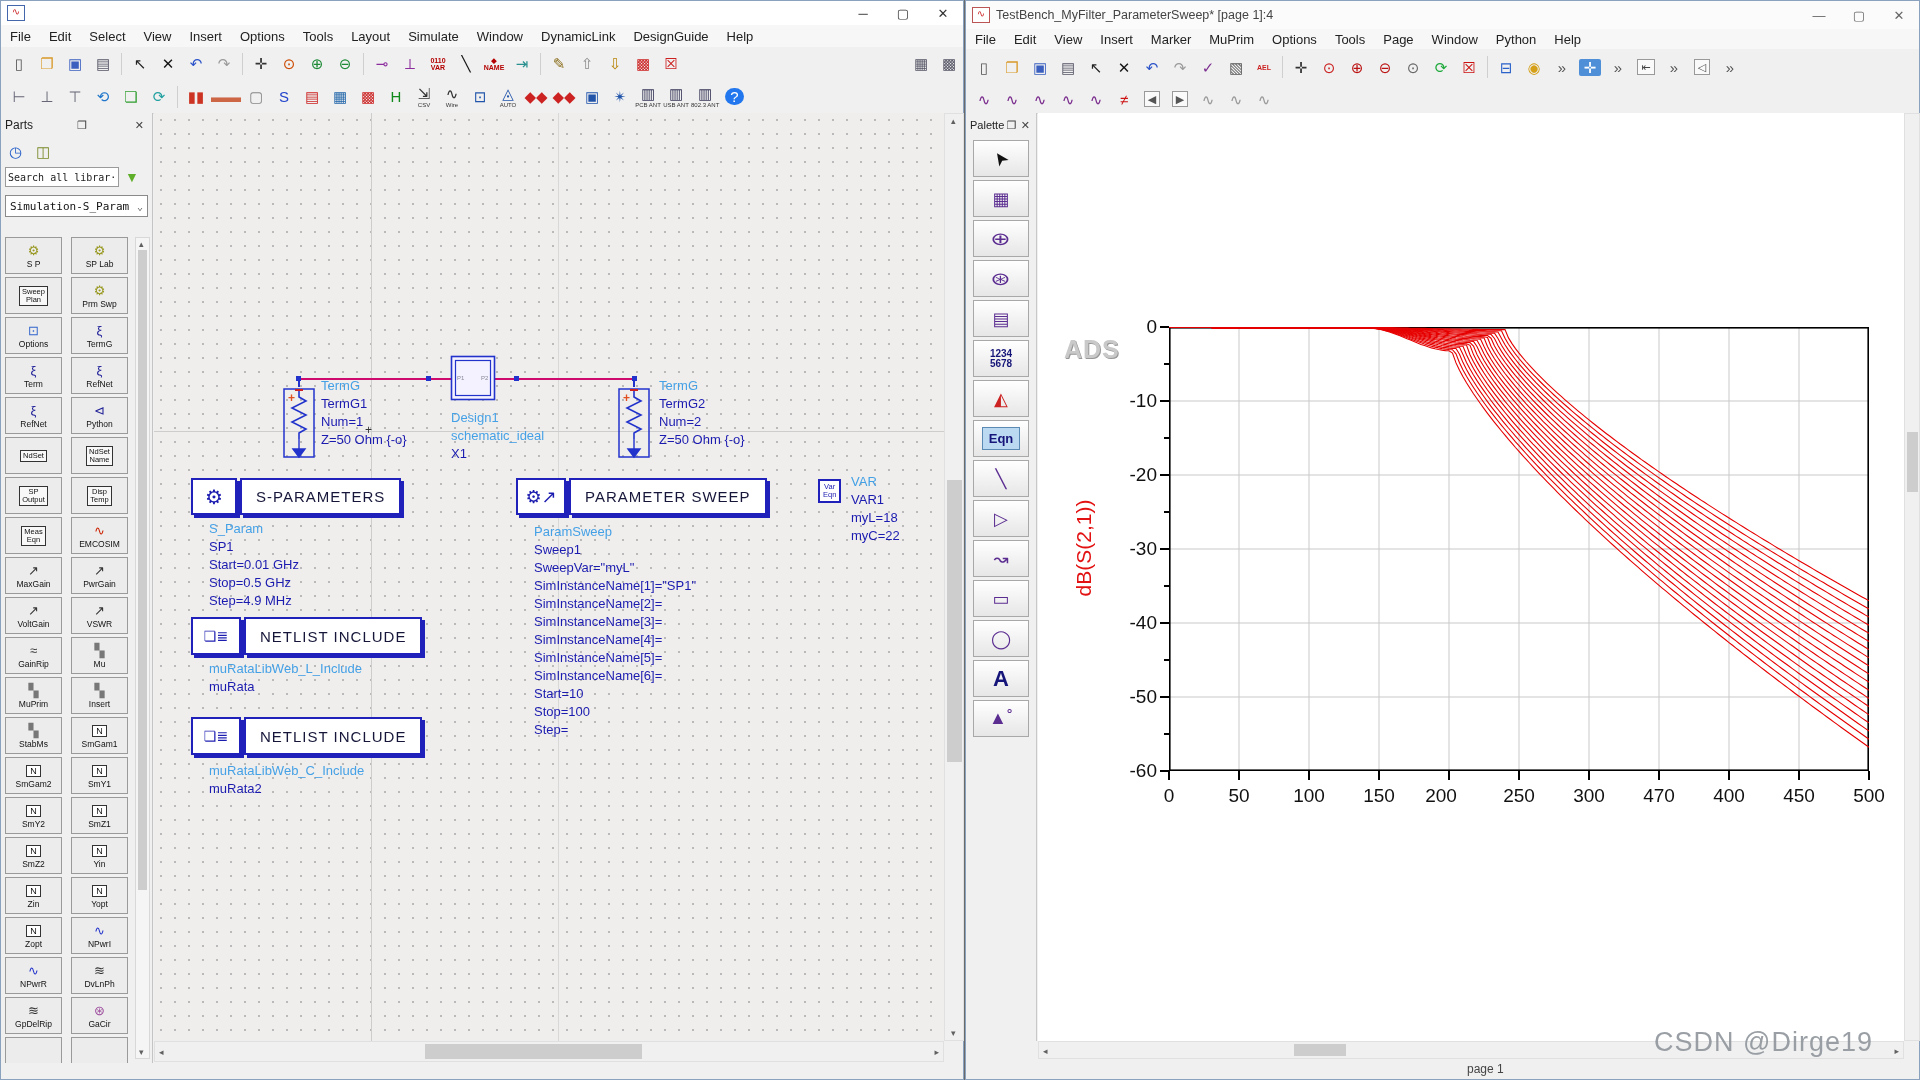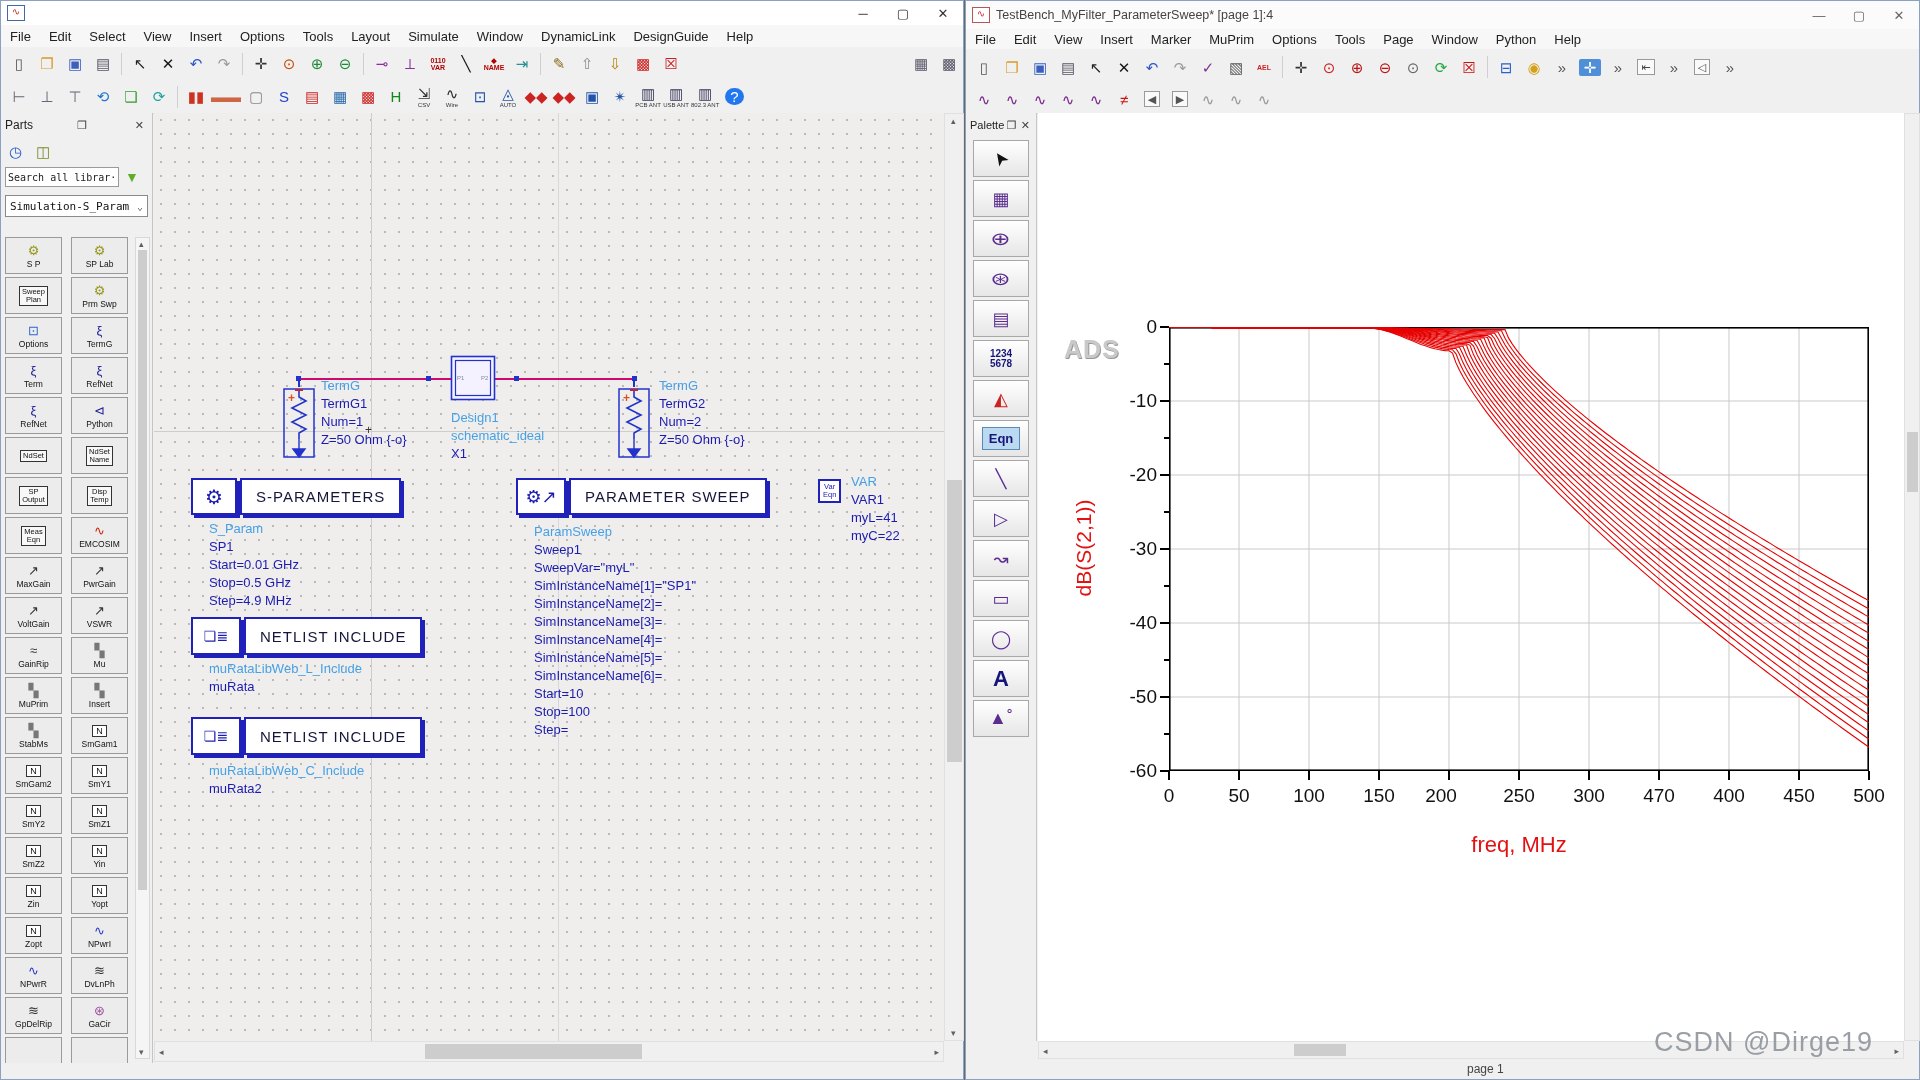--- a/index.html
+++ b/index.html
@@ -577,21 +577,21 @@
     <div class="stext" style="left:55px;top:649px;" id="netlist2-text"><div class="cy">muRataLibWeb_C_Include</div><div>muRata2</div></div>
 
     <div class="blk" style="left:362px;top:365px;height:37px;">
       <div class="bicon" style="width:46px;font-size:18px;">⚙↗</div>
       <div class="btitle">PARAMETER SWEEP</div>
     </div>
     <div class="stext" style="left:380px;top:410px;" id="psweep-text"><div class="cy">ParamSweep</div><div>Sweep1</div><div>SweepVar="myL"</div><div>SimInstanceName[1]="SP1"</div><div>SimInstanceName[2]=</div><div>SimInstanceName[3]=</div><div>SimInstanceName[4]=</div><div>SimInstanceName[5]=</div><div>SimInstanceName[6]=</div><div>Start=10</div><div>Stop=100</div><div>Step=</div></div>
 
     <div class="vareqn" style="left:664px;top:366px;" id="vareqn-icon">Var
 Eqn</div>
-    <div class="stext" style="left:697px;top:360px;" id="var-text"><div class="cy">VAR</div><div>VAR1</div><div>myL=41</div><div>myC=22</div></div>
+    <div class="stext" style="left:697px;top:360px;" id="var-text"><div class="cy">VAR</div><div>VAR1</div><div>myL=18</div><div>myC=22</div></div>
   </div>
 
   <div class="scroll" style="left:943px;top:112px;width:20px;height:928px;">
     <div class="sarrow" style="left:6px;top:2px;">▴</div>
     <div class="sthumb" style="left:2px;top:366px;width:15px;height:282px;"></div>
     <div class="sarrow" style="left:6px;bottom:2px;">▾</div>
   </div>
 
   <div class="scroll" style="left:153px;top:1040px;width:790px;height:21px;">
     <div class="sarrow" style="left:4px;top:5px;">◂</div>
@@ -800,21 +800,20 @@
           <span class="gl" style="color: rgb(91, 45, 145);">▲˚</span>
         </div>
       </div>
   </div>
 
   <div class="rcanvas"></div>
 
   <div class="chartwrap" id="chartwrap">
     <div class="adslogo" style="left:-105px;top:8px;">ADS</div>
     <div class="yaxis-title">dB(S(2,1))</div>
-    <div class="xaxis-title">freq, MHz</div>
     <svg id="plotsvg" width="700" height="444" viewBox="0 0 700 444" preserveAspectRatio="none" style="position:absolute;left:0;top:0;">
         <line x1="70" y1="0" x2="70" y2="444" stroke="#c9c9c9" stroke-width="1"></line>
         <line x1="140" y1="0" x2="140" y2="444" stroke="#c9c9c9" stroke-width="1"></line>
         <line x1="210" y1="0" x2="210" y2="444" stroke="#c9c9c9" stroke-width="1"></line>
         <line x1="280" y1="0" x2="280" y2="444" stroke="#c9c9c9" stroke-width="1"></line>
         <line x1="350" y1="0" x2="350" y2="444" stroke="#c9c9c9" stroke-width="1"></line>
         <line x1="420" y1="0" x2="420" y2="444" stroke="#c9c9c9" stroke-width="1"></line>
         <line x1="489.99999999999994" y1="0" x2="489.99999999999994" y2="444" stroke="#c9c9c9" stroke-width="1"></line>
         <line x1="560" y1="0" x2="560" y2="444" stroke="#c9c9c9" stroke-width="1"></line>
         <line x1="630" y1="0" x2="630" y2="444" stroke="#c9c9c9" stroke-width="1"></line>

